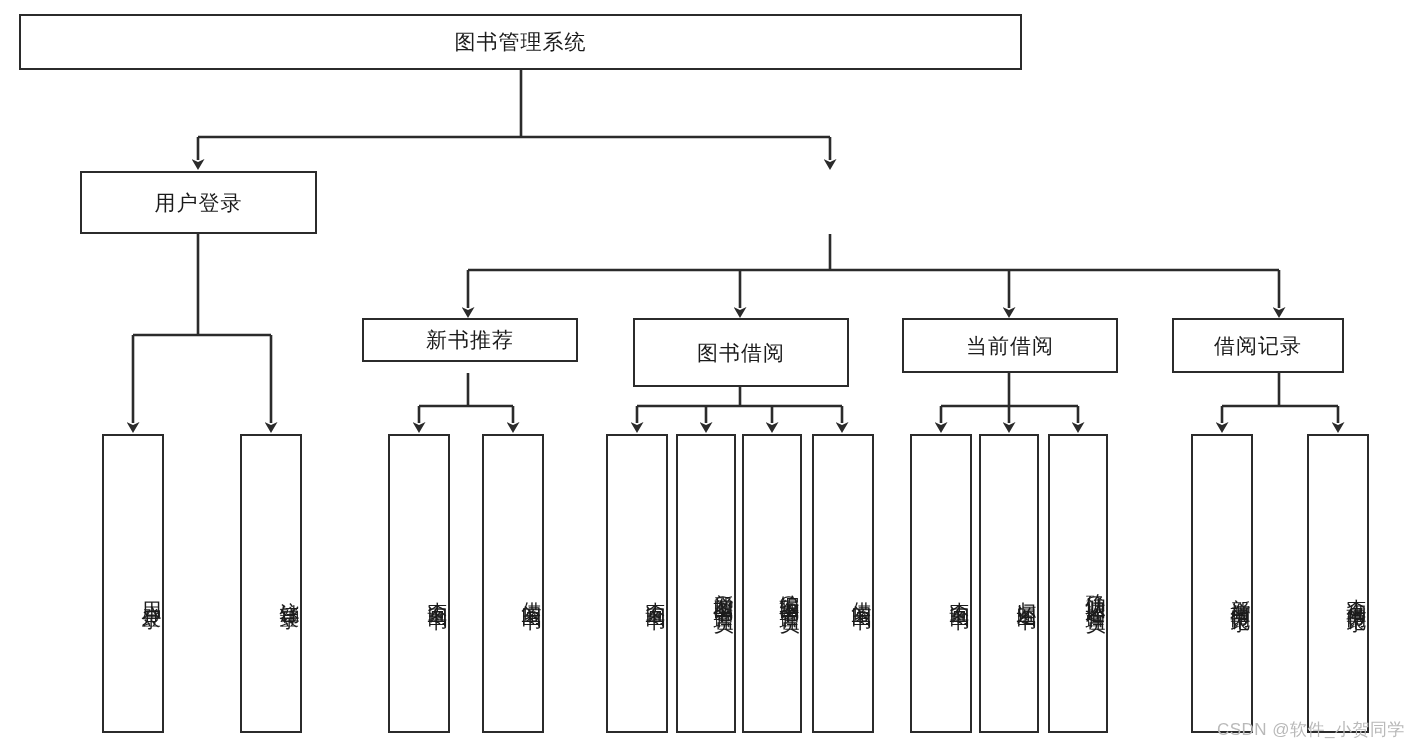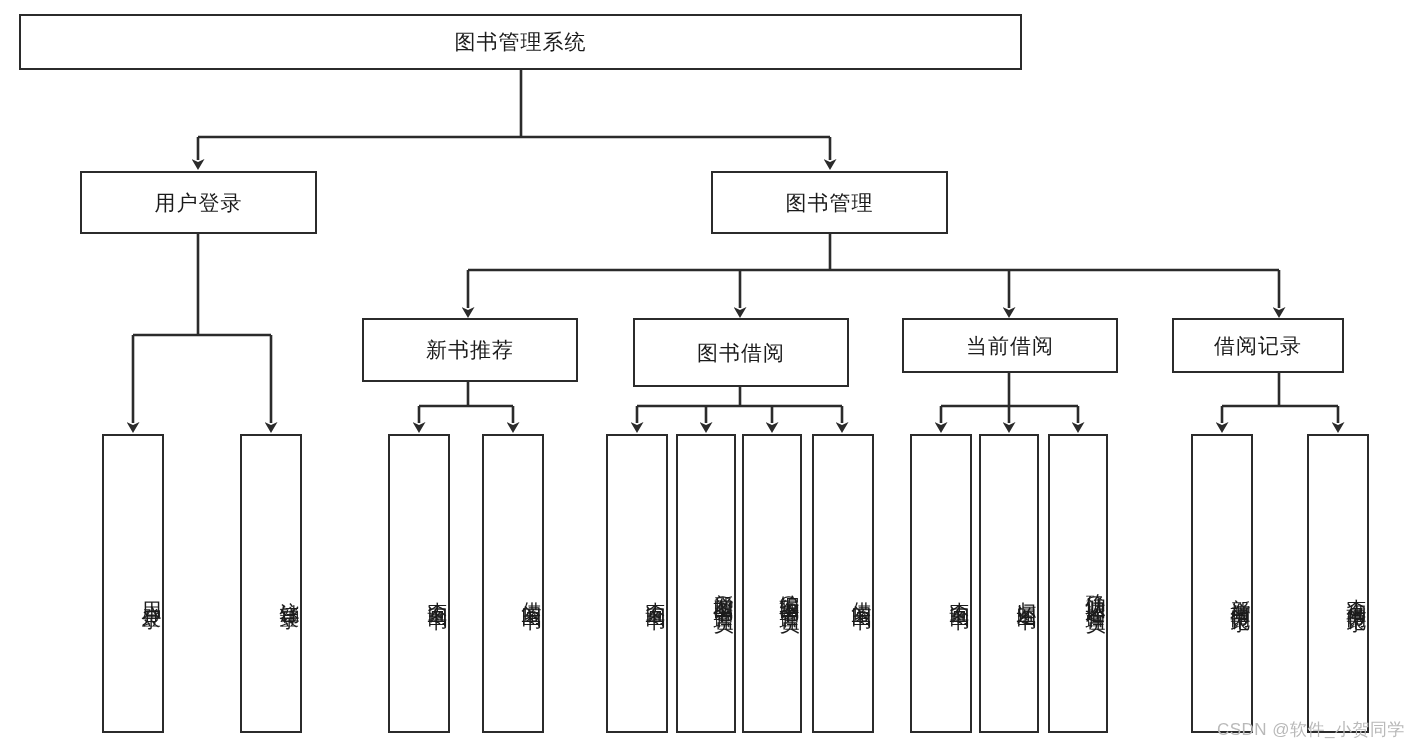--- a/index.html
+++ b/index.html
@@ -119,25 +119,22 @@
     </g>
   </svg>
 
   <div class="node horiz" style="left:19px; top:14px; width:1003px; height:56px;">
     <span>图书管理系统</span>
   </div>
 
   <div class="node horiz" style="left:80px; top:171px; width:237px; height:63px;">
     <span>用户登录</span>
   </div>
-  <div class="node horiz" style="left:711px; top:171px; width:237px; height:63px;">
-    <span>图书管理</span>
-  </div>
 
-  <div class="node horiz" style="left:362px; top:318px; width:216px; height:64px;">
+  <div class="node horiz" style="left:362px; top:318px; width:216px; height:44px;">
     <span>新书推荐</span>
   </div>
   <div class="node horiz" style="left:633px; top:318px; width:216px; height:69px;">
     <span>图书借阅</span>
   </div>
   <div class="node horiz" style="left:902px; top:318px; width:216px; height:55px;">
     <span>当前借阅</span>
   </div>
   <div class="node horiz" style="left:1172px; top:318px; width:172px; height:55px;">
     <span>借阅记录</span>

